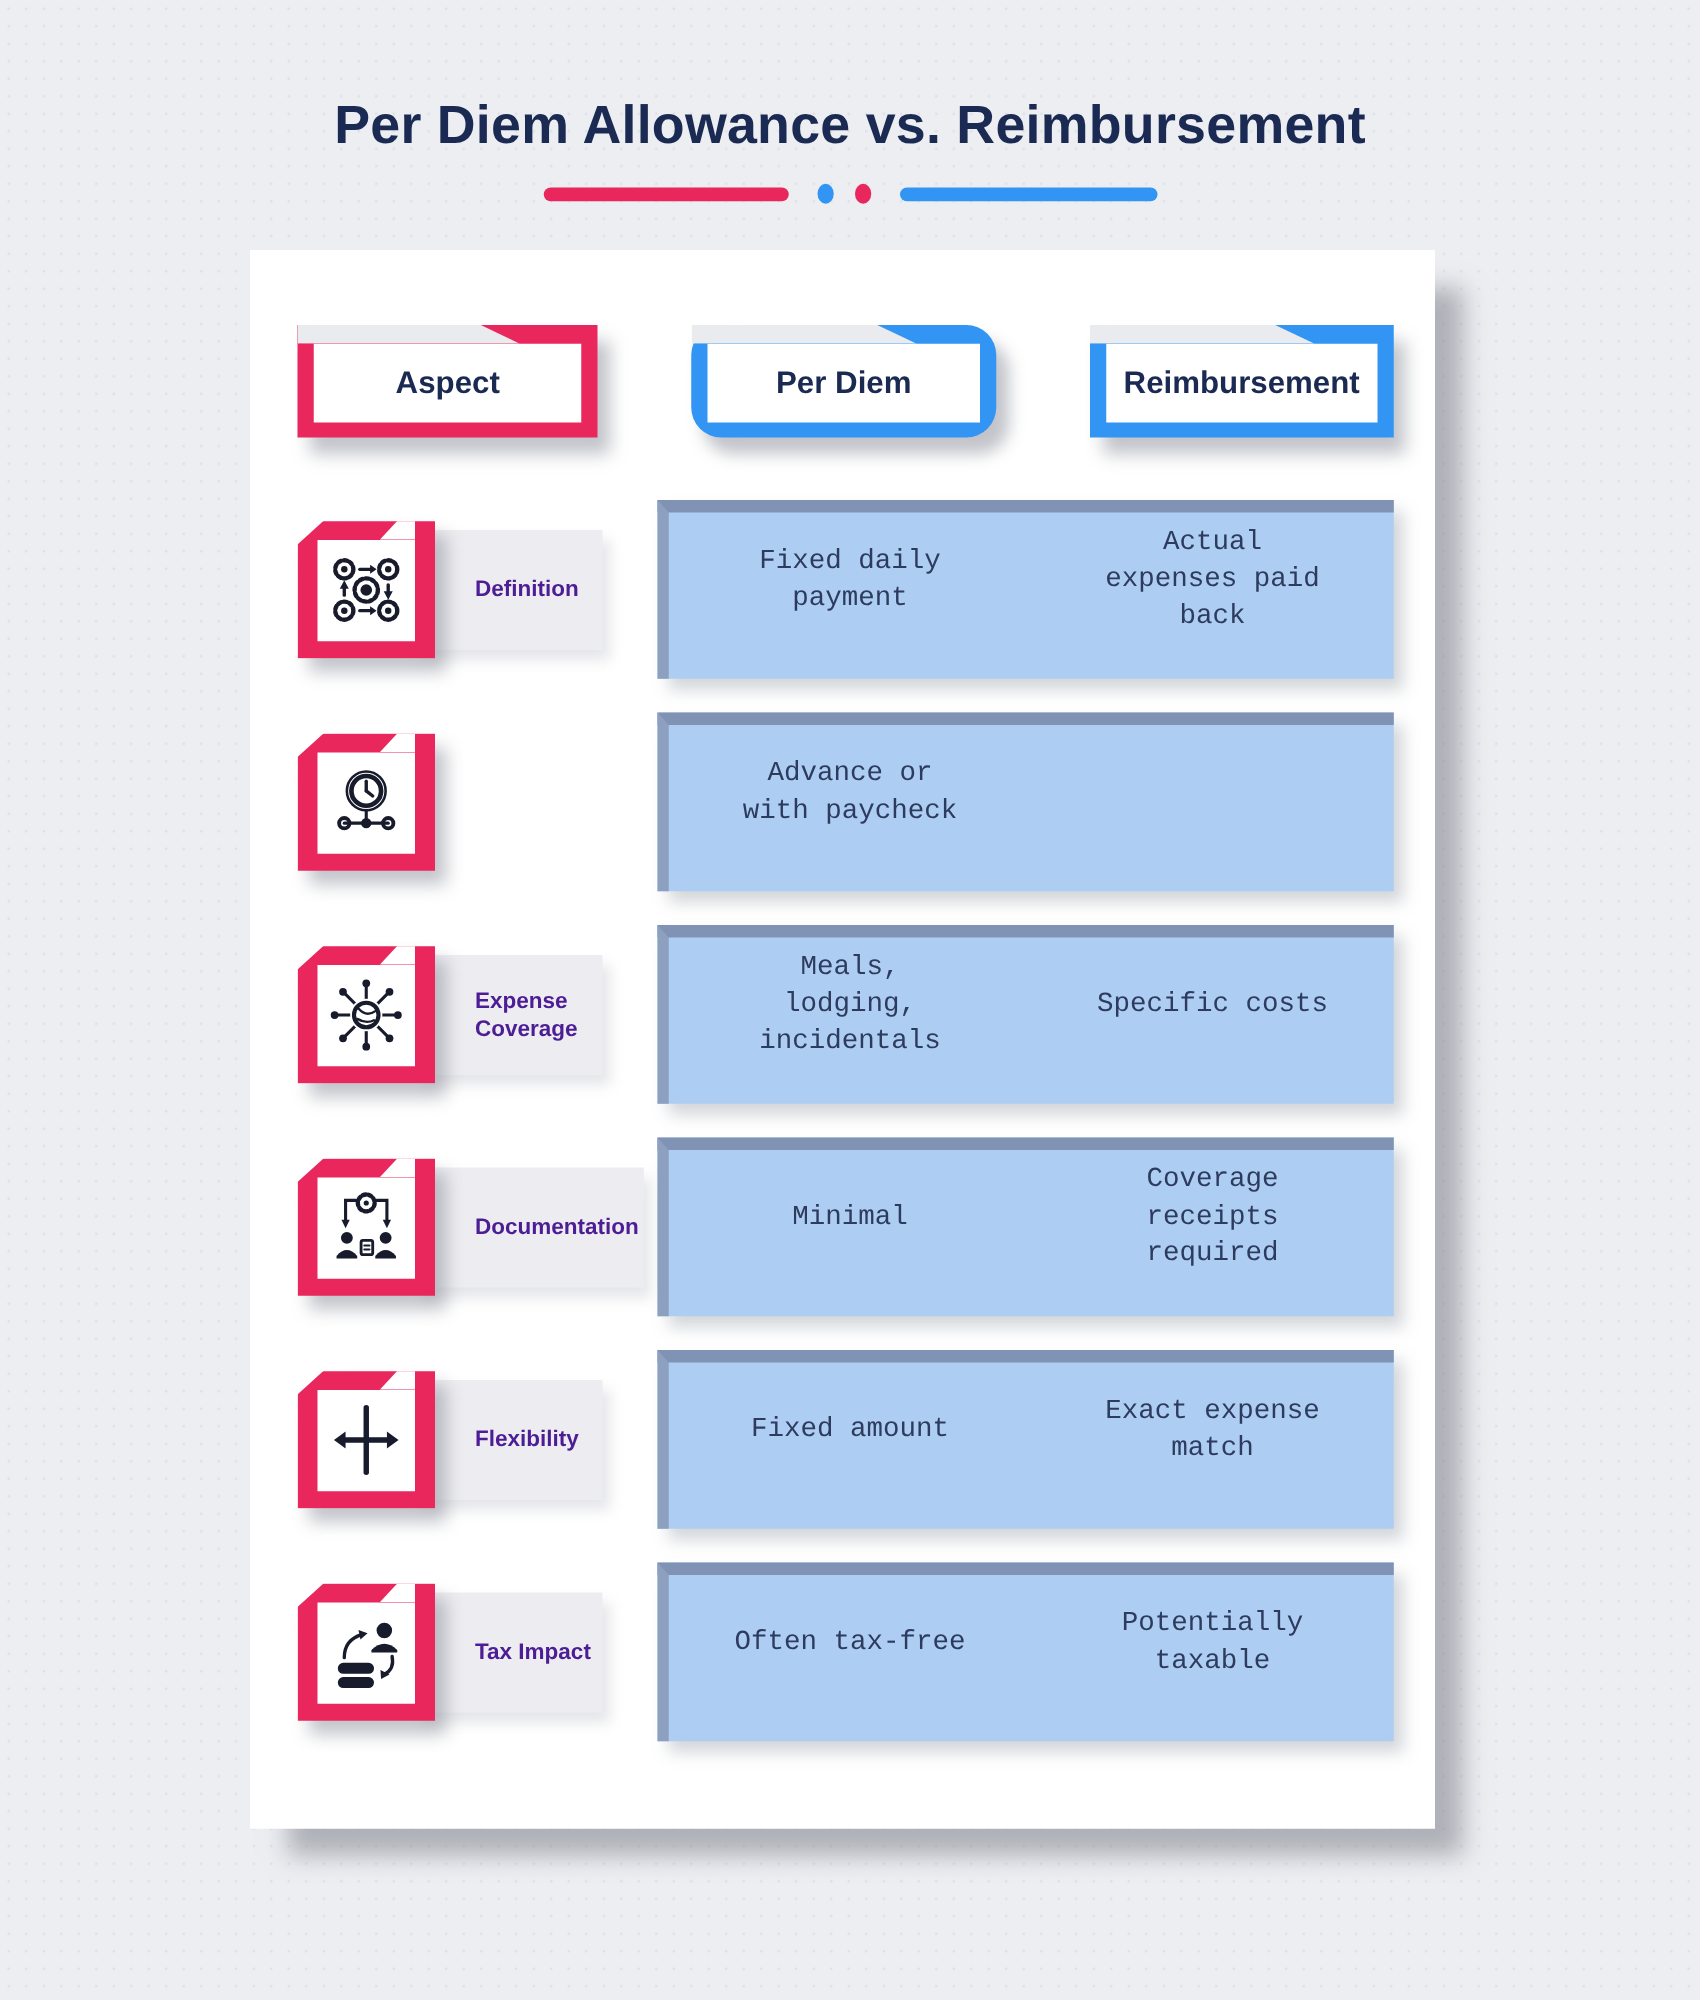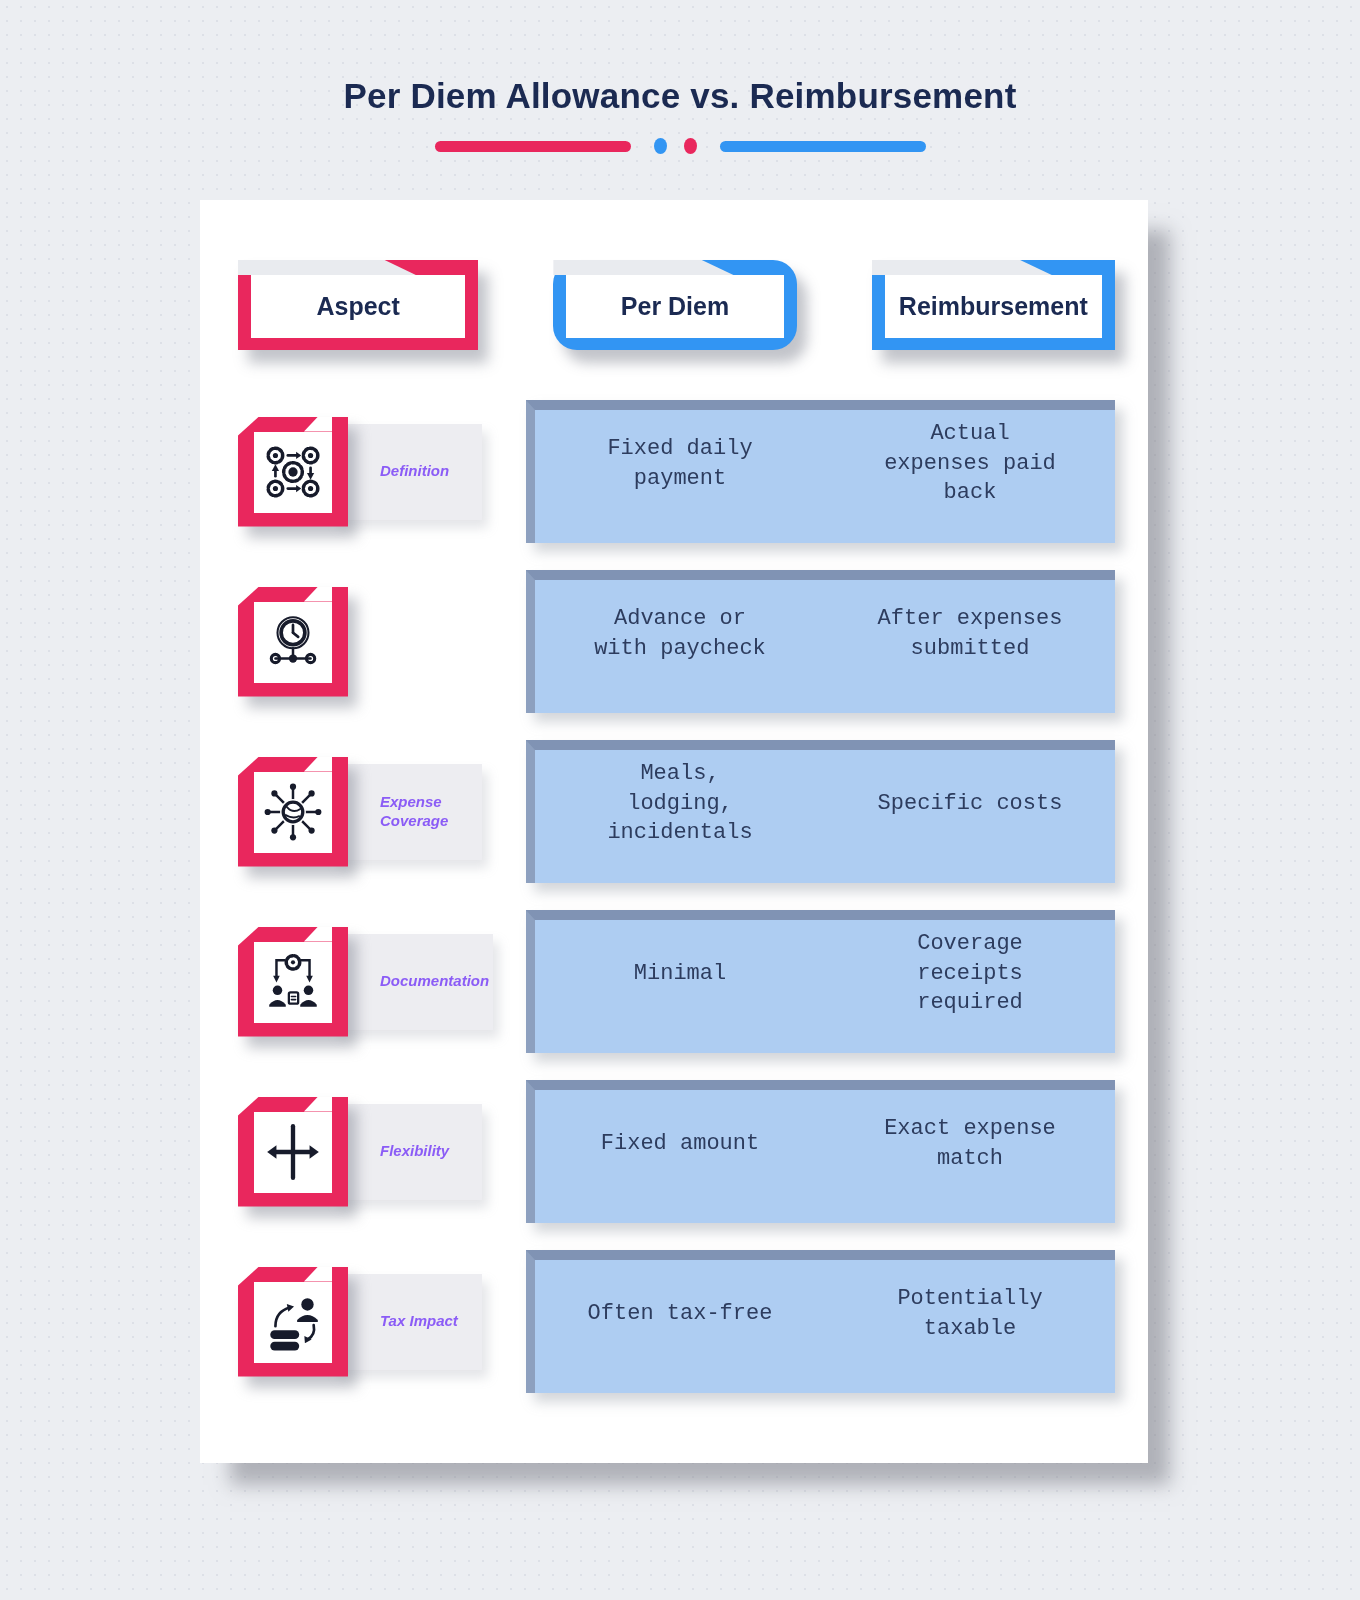--- a/index.html
+++ b/index.html
@@ -6,21 +6,21 @@
   html,body { width:1360px; height:1600px; }
   body {
     font-family:"Liberation Sans","DejaVu Sans",sans-serif;
     background-color:#eceef2;
     background-image:radial-gradient(circle,#dde0e7 1px,transparent 1.3px);
     background-size:14px 14px;
     position:relative; overflow:hidden;
   }
   .page-title{
     text-align:center; padding-top:76px;
-    font-size:35px; font-weight:800; color:#1b2a52; letter-spacing:.2px;
+    font-size:43px; font-weight:800; color:#1b2a52; letter-spacing:.2px;
   }
   .title-decoration{
     margin-top:22px; display:flex; align-items:center; justify-content:center; gap:17px;
   }
   .deco-line{ height:11px; border-radius:6px; }
   .deco-line.pink{ width:196px; background:#e9275d; }
   .deco-line.blue{ width:206px; background:#3295f3; }
   .deco-dot{ width:13px; height:16px; border-radius:50%; }
   .deco-dot.blue{ background:#3295f3; margin-left:6px; }
   .deco-dot.pink{ background:#e9275d; margin-right:6px; }
@@ -68,21 +68,21 @@
     clip-path:polygon(50% 0,100% 0,100% 100%,0 100%); }
   .icon-glyph{ position:absolute; inset:15px 16px 14px 16px;
     display:flex; align-items:center; justify-content:center; }
   .icon-glyph svg{ width:62px; height:62px; }
 
   .row-label-box{
     flex:1; height:96px; background:#ededf1; margin-left:-16px; z-index:1;
     display:flex; align-items:center; padding:6px 4px 6px 48px;
     box-shadow:6px 8px 10px rgba(160,165,175,.28);
   }
-  .row-label-text{ font-size:15px; font-weight:700; color:#8b5cf6; line-height:1.25;font-style:italic; }
+  .row-label-text{ font-size:18px; font-weight:700; color:#4c1d95; line-height:1.25; }
 
   .row-content{
     flex:1; margin-left:44px; height:143px; background:#aecdf2;
     border-top:10px solid #8093b4; border-left:9px solid #8da0bf;
     box-shadow:8px 9px 12px rgba(140,146,158,.38);
     display:flex;
   }
   .cell{
     width:50%; display:flex; align-items:center; justify-content:center;
     padding:0 10px 26px 10px;
@@ -185,23 +185,20 @@
                   <circle cx="30" cy="46" r="4" fill="#171b2b"></circle>
                   <circle cx="47" cy="46" r="4" fill="none" stroke="#171b2b" stroke-linecap="round" stroke-width="3"></circle>
                 </svg>
               </div>
         </div>
       </div>
     </div>
     <div class="row-content">
       <div class="cell">
             <span class="cell-inner">Advance or with paycheck</span>
-          </div>
-      <div class="cell">
-            <span class="cell-inner">After expenses submitted</span>
           </div>
     </div>
   </div>
 
   <div class="row">
     <div class="row-left">
       <div class="icon-box">
         <div class="icon-core">
           <div class="icon-sheet"></div>
           <div class="icon-fold"></div>

